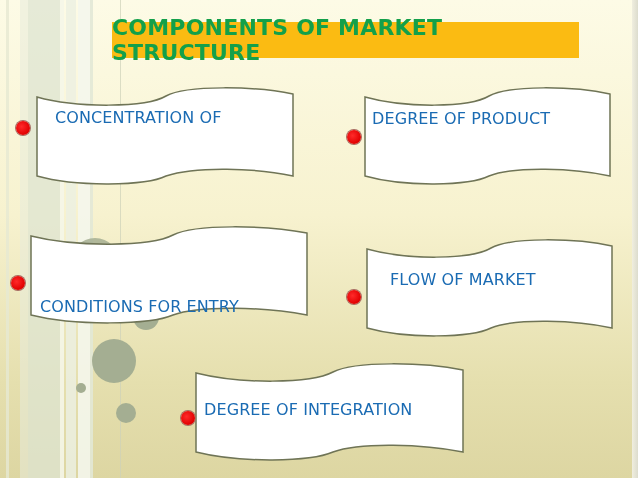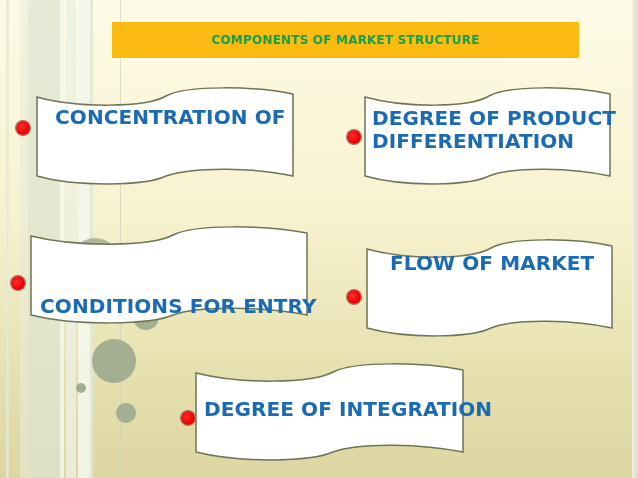--- a/index.html
+++ b/index.html
@@ -20,27 +20,27 @@
     .s5 { left: 66px; width: 10px; background: rgba(236,240,226,0.85); }
     .s6 { left: 78px; width: 12px; background: rgba(244,246,236,0.9); }
     .s7 { left: 90px; width: 3px; background: rgba(226,232,214,0.9); }
     .s8 { left: 120px; width: 1px; background: rgba(205,210,185,0.7); }
     .bubble { position: absolute; border-radius: 50%; background: #a4ae92; }
     .title-box {
       position: absolute; left: 112px; top: 22px; width: 467px; height: 36px;
       background: #fbbb12; display: flex; align-items: center; justify-content: center;
     }
     .title-text {
-      color: #13a04a; font-weight: bold; font-size: 12px; letter-spacing: 0.2px;
+      color: #13a04a; font-weight: bold; font-size: 22px; letter-spacing: 0.2px;
       font-family: "DejaVu Sans", sans-serif;
     }
     .banner { position: absolute; }
     .banner svg { position: absolute; left: 0; top: 0; }
     .banner-text {
-      position: absolute; color: #1a6bb3; font-weight: bold; font-size: 20px;
+      position: absolute; color: #1a6bb3; font-weight: normal; font-size: 16px;
       line-height: 23px; white-space: nowrap; letter-spacing: 0.1px;
     }
     .dot {
       position: absolute; width: 14px; height: 14px; border-radius: 50%;
       background: radial-gradient(circle at 40% 40%, #ff2a2a, #e00000 70%, #b60000 100%);
       box-shadow: 0 0 0 1px #a86a60;
     }
   </style>
 </head>
 <body>
@@ -74,40 +74,39 @@
   </div>
 </div>
 <div class="dot" style="left:16px;top:121px;"></div>
 
 <div class="banner" style="left:364px;top:86px;width:296px;height:102px;">
   <svg width="247" height="102" viewBox="0 0 247 102">
     <path d="M1,11 C40,22 105,22 125,10 C145,-1 210,0 246,8 L246,90 C210,82 150,80 125,90 C105,100 40,101 1,90 Z" fill="#ffffff" stroke="#6f7456" stroke-width="1.5"></path>
   </svg>
   <div class="banner-text" style="left:8px;top:21px;">
     <div>DEGREE OF PRODUCT</div>
-    <div>DIFFERENTIATION</div>
   </div>
 </div>
 <div class="dot" style="left:347px;top:130px;"></div>
 
 <div class="banner" style="left:30px;top:225px;width:278px;height:103px;">
   <svg width="278" height="103" viewBox="0 0 278 103">
     <path d="M1,11 C45,22 120,22 143,10 C165,-1 235,0 277,8 L277,90 C235,82 170,80 143,90 C120,100 45,101 1,90 Z" fill="#ffffff" stroke="#6f7456" stroke-width="1.5"></path>
   </svg>
   <div class="banner-text" style="left:10px;top:34px;margin-top:36px;">
     <div>CONDITIONS FOR ENTRY</div>
   </div>
 </div>
 <div class="dot" style="left:11px;top:276px;"></div>
 
 <div class="banner" style="left:366px;top:238px;width:247px;height:102px;">
   <svg width="247" height="102" viewBox="0 0 247 102">
     <path d="M1,11 C40,22 105,22 125,10 C145,-1 210,0 246,8 L246,90 C210,82 150,80 125,90 C105,100 40,101 1,90 Z" fill="#ffffff" stroke="#6f7456" stroke-width="1.5"></path>
   </svg>
-  <div class="banner-text" style="left:24px;top:14px;">
+  <div class="banner-text" style="left:24px;top:30px;">
     <div>FLOW OF MARKET</div>
   </div>
 </div>
 <div class="dot" style="left:347px;top:290px;"></div>
 
 <div class="banner" style="left:195px;top:362px;width:213px;height:101px;">
   <svg width="269" height="101" viewBox="0 0 269 101">
     <path d="M1,11 C45,22 115,22 138,10 C160,-1 228,0 268,8 L268,90 C228,82 165,80 138,90 C115,100 45,101 1,90 Z" fill="#ffffff" stroke="#6f7456" stroke-width="1.5"></path>
   </svg>
   <div class="banner-text" style="left:9px;top:36px;">

